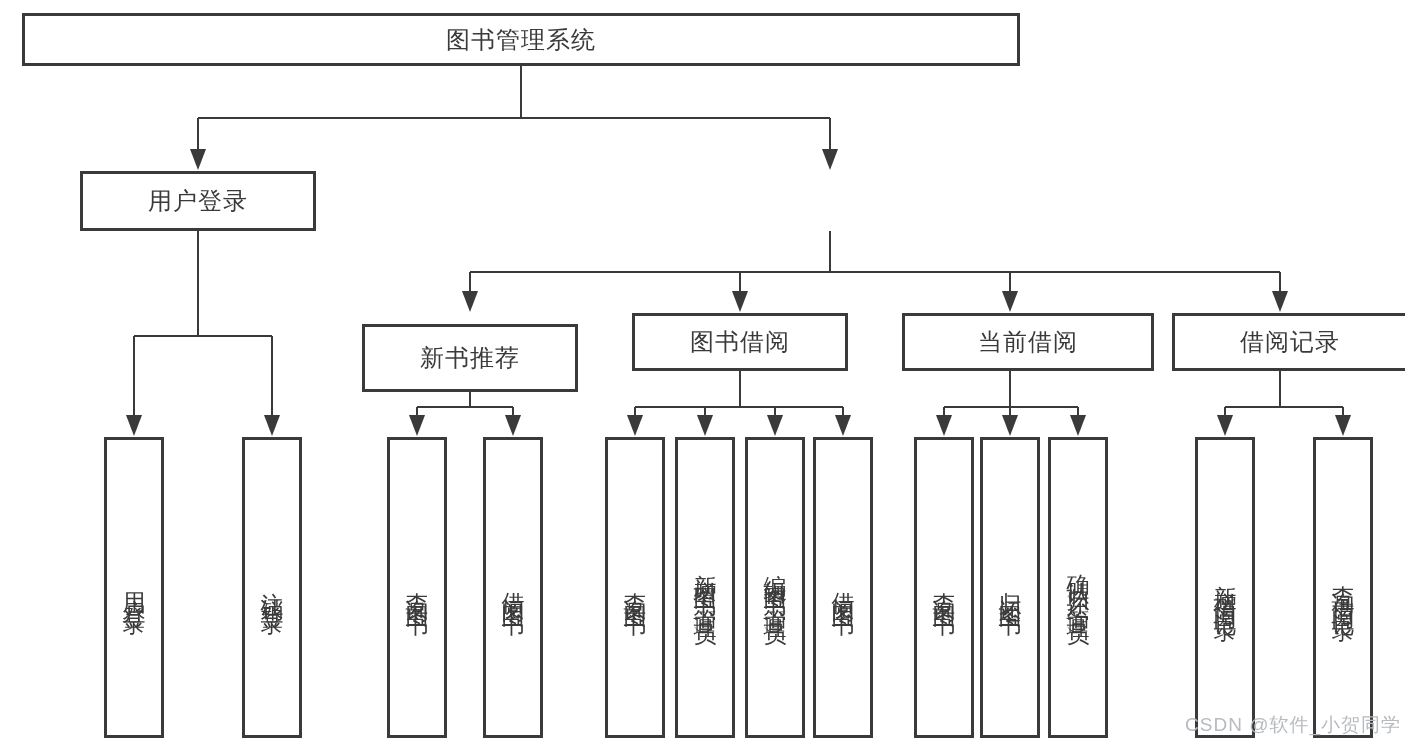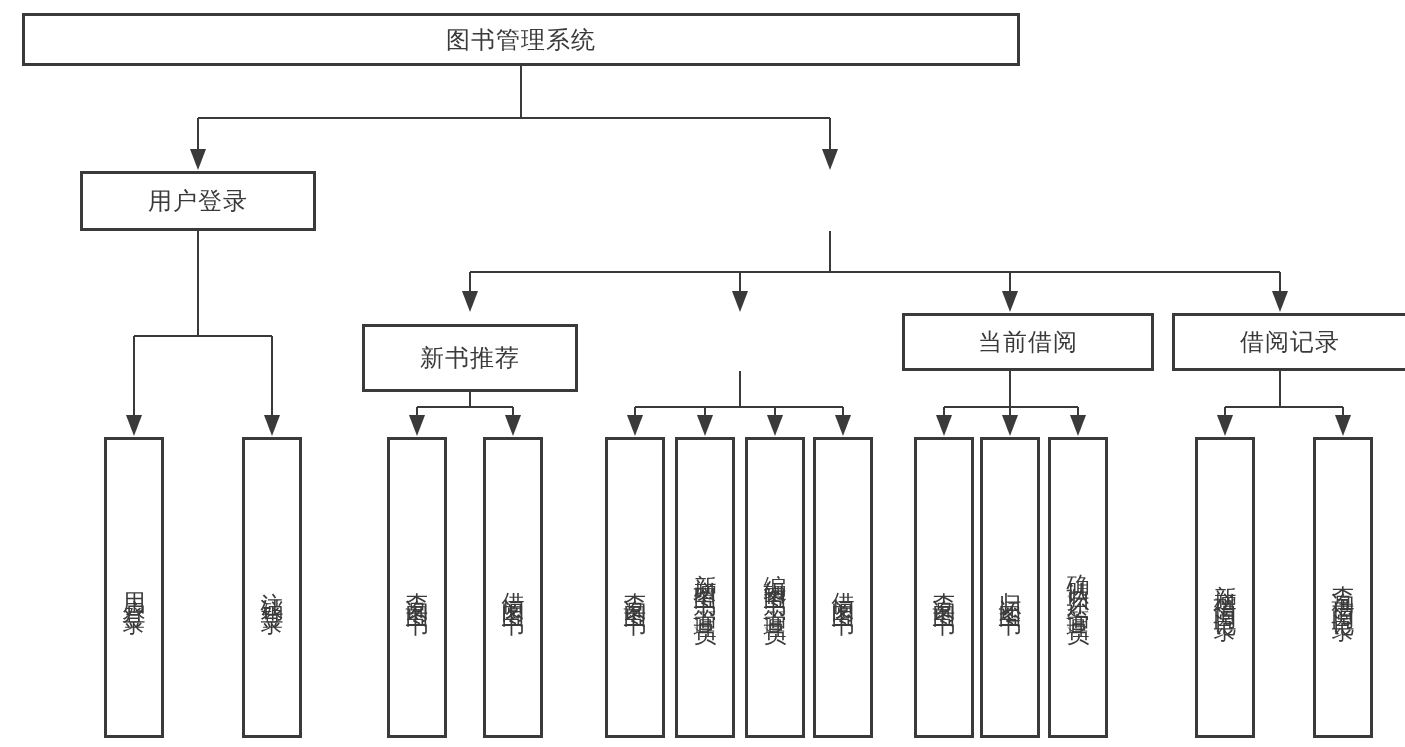--- a/index.html
+++ b/index.html
@@ -71,20 +71,23 @@
     <span>图书管理系统</span>
   </div>
 
   <div class="box hbox" style="left:80px;top:171px;width:236px;height:60px">
     <span>用户登录</span>
   </div>
 
   <div class="box hbox" style="left:362px;top:324px;width:216px;height:68px">
     <span>新书推荐</span>
   </div>
+  <div class="box hbox" style="left:632px;top:313px;width:216px;height:58px">
+    <span>图书借阅</span>
+  </div>
   <div class="box hbox" style="left:902px;top:313px;width:252px;height:58px">
     <span>当前借阅</span>
   </div>
   <div class="box hbox" style="left:1172px;top:313px;width:236px;height:58px">
     <span>借阅记录</span>
   </div>
 
   <div class="box leaf" style="left:104px">
     <span class="vtext">用户登录</span>
   </div>
@@ -122,14 +125,15 @@
     <span class="vtext">确认归还（管理员）</span>
   </div>
 
   <div class="box leaf" style="left:1195px">
     <span class="vtext">新增借阅记录</span>
   </div>
   <div class="box leaf" style="left:1313px">
     <span class="vtext">查询借阅记录</span>
   </div>
 
+  <div class="watermark">CSDN @软件_小贺同学</div>
 
 </div>
 
 </body></html>

